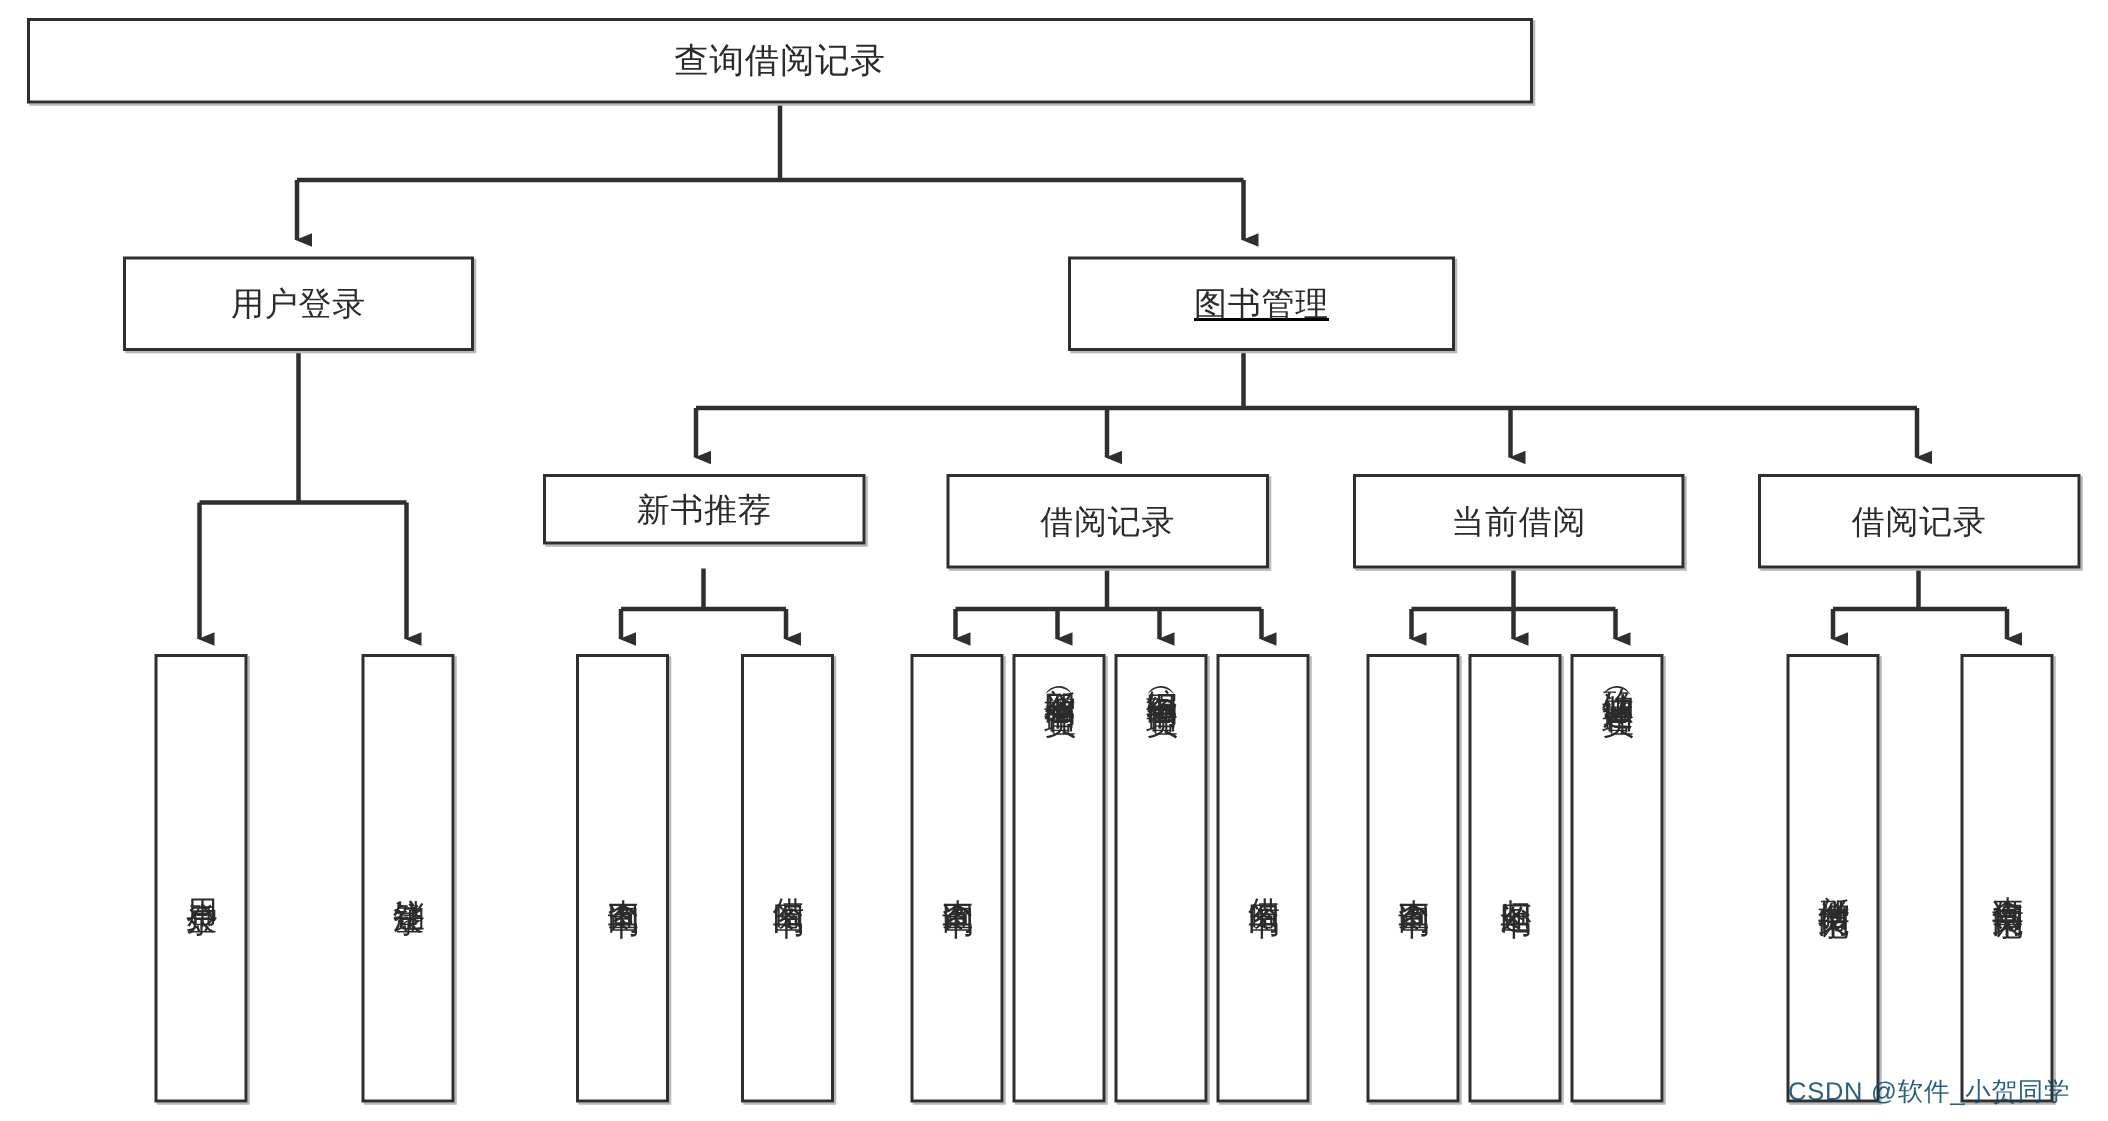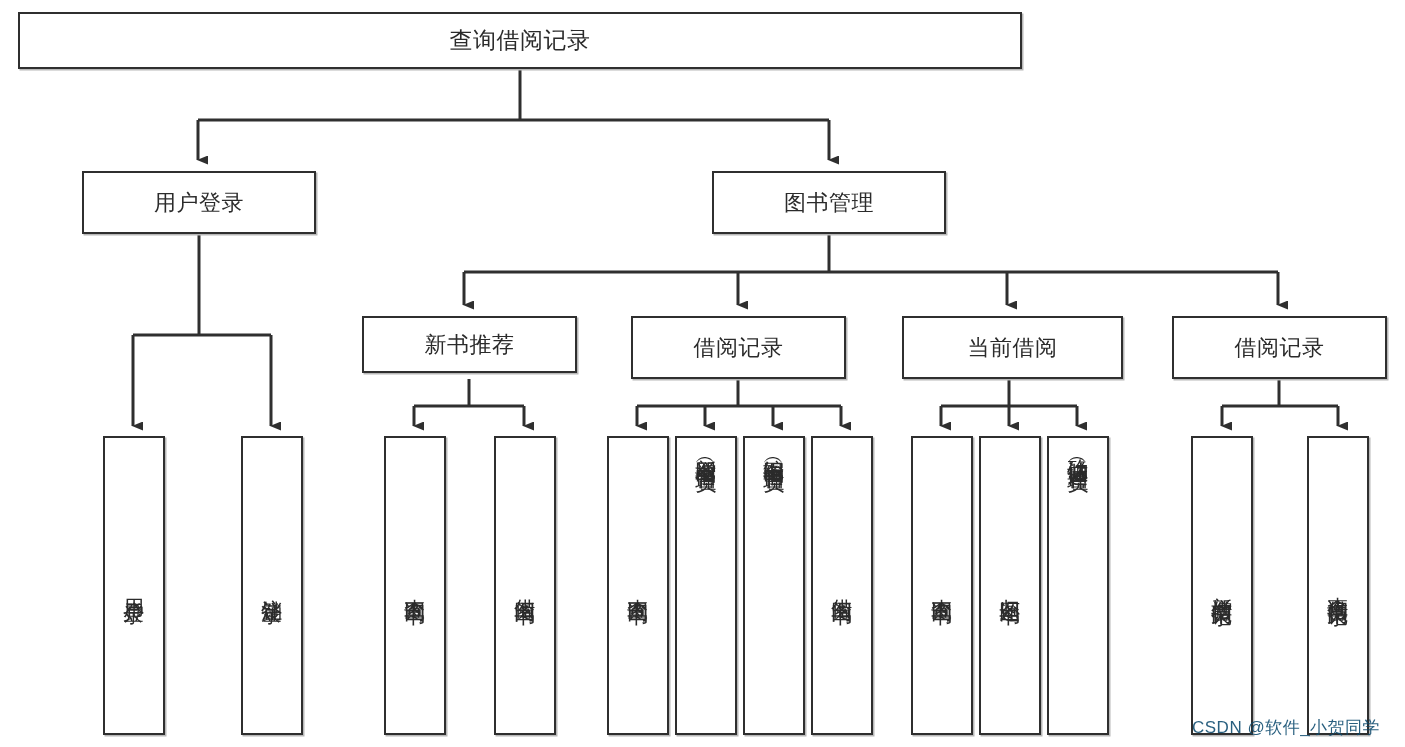--- a/index.html
+++ b/index.html
@@ -127,25 +127,25 @@
   </svg>
 
   <div class="node horiz" id="root-node" style="left:18px; top:12px; width:1004px; height:57px;">
     <span class="label">查询借阅记录</span>
   </div>
 
   <div class="node horiz" style="left:82px; top:171px; width:234px; height:63px;">
     <span class="label">用户登录</span>
   </div>
 
-  <div class="node horiz" style="left:712px; top:171px; width:234px; height:63px;">
+  <div class="node horiz" style="left:712px; top:171px; width:258px; height:63px;text-decoration:underline;">
     <span class="label">图书管理</span>
   </div>
 
-  <div class="node horiz" style="left:362px; top:316px; width:215px; height:57px;">
+  <div class="node horiz" style="left:362px; top:316px; width:215px; height:47px;">
     <span class="label">新书推荐</span>
   </div>
 
   <div class="node horiz" style="left:631px; top:316px; width:215px; height:63px;">
     <span class="label">借阅记录</span>
   </div>
 
   <div class="node horiz" style="left:902px; top:316px; width:221px; height:63px;">
     <span class="label">当前借阅</span>
   </div>

